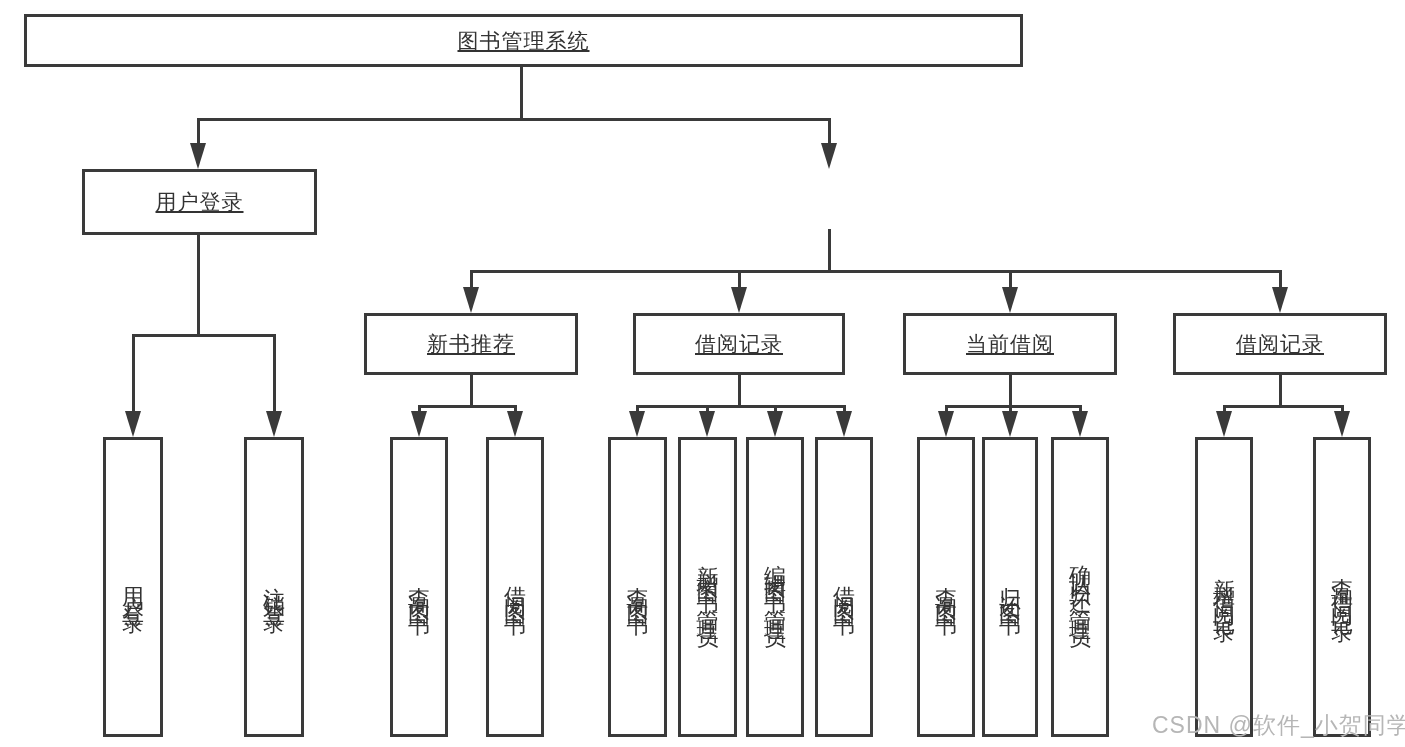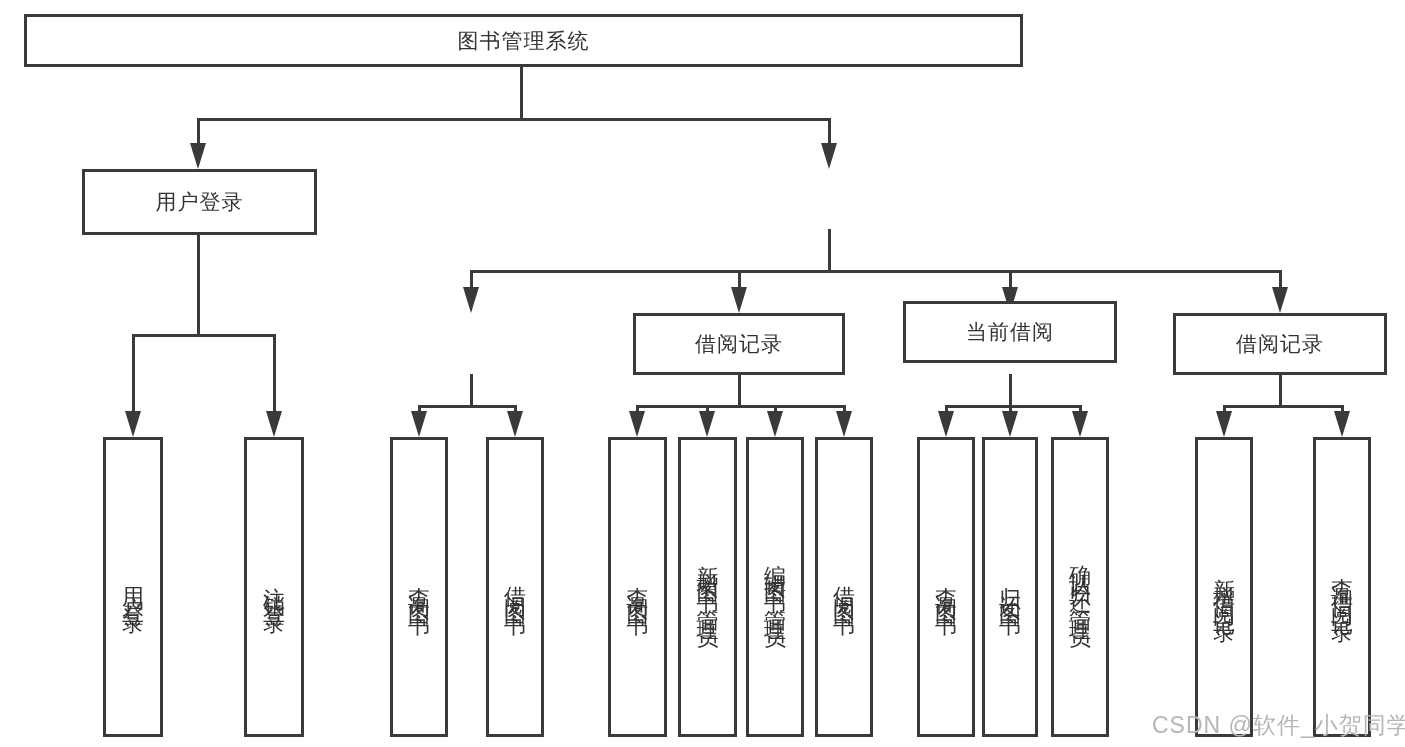--- a/index.html
+++ b/index.html
@@ -20,20 +20,21 @@
   }
   .node{
     position:absolute;
     box-sizing:border-box;
     border:3px solid var(--border);
     background:#fff;
     display:flex;align-items:center;justify-content:center;
     font-size:21px;
     letter-spacing:1px;
     z-index:2;
+    text-decoration:underline;
   }
   .leaf{
     position:absolute;
     box-sizing:border-box;
     top:437px;height:300px;
     border:3px solid var(--border);
     background:#fff;
     display:flex;align-items:center;justify-content:center;
     writing-mode:vertical-rl;
     text-orientation:mixed;
@@ -89,22 +90,23 @@
   <div class="hline" style="left:470px;top:270px;width:812px"></div>
   <div class="vline" style="left:470px;top:270px;height:18px"></div>
   <div class="arrow" style="left:463px;top:287px"></div>
   <div class="vline" style="left:738px;top:270px;height:18px"></div>
   <div class="arrow" style="left:731px;top:287px"></div>
   <div class="vline" style="left:1009px;top:270px;height:18px"></div>
   <div class="arrow" style="left:1002px;top:287px"></div>
   <div class="vline" style="left:1279px;top:270px;height:18px"></div>
   <div class="arrow" style="left:1272px;top:287px"></div>
 
+  <div class="node" style="left:364px;top:313px;width:214px;height:62px">新书推荐</div>
   <div class="node" style="left:633px;top:313px;width:212px;height:62px">借阅记录</div>
-  <div class="node" style="left:903px;top:301px;width:214px;height:62px">当前借阅</div>
+  <div class="node" style="left:903px;top:313px;width:214px;height:62px">当前借阅</div>
   <div class="node" style="left:1173px;top:313px;width:214px;height:62px">借阅记录</div>
 
   <div class="vline" style="left:470px;top:374px;height:33px"></div>
   <div class="hline" style="left:418px;top:405px;width:99px"></div>
   <div class="vline" style="left:418px;top:405px;height:9px"></div>
   <div class="arrow" style="left:411px;top:411px"></div>
   <div class="vline" style="left:514px;top:405px;height:9px"></div>
   <div class="arrow" style="left:507px;top:411px"></div>
 
   <div class="vline" style="left:738px;top:374px;height:33px"></div>

